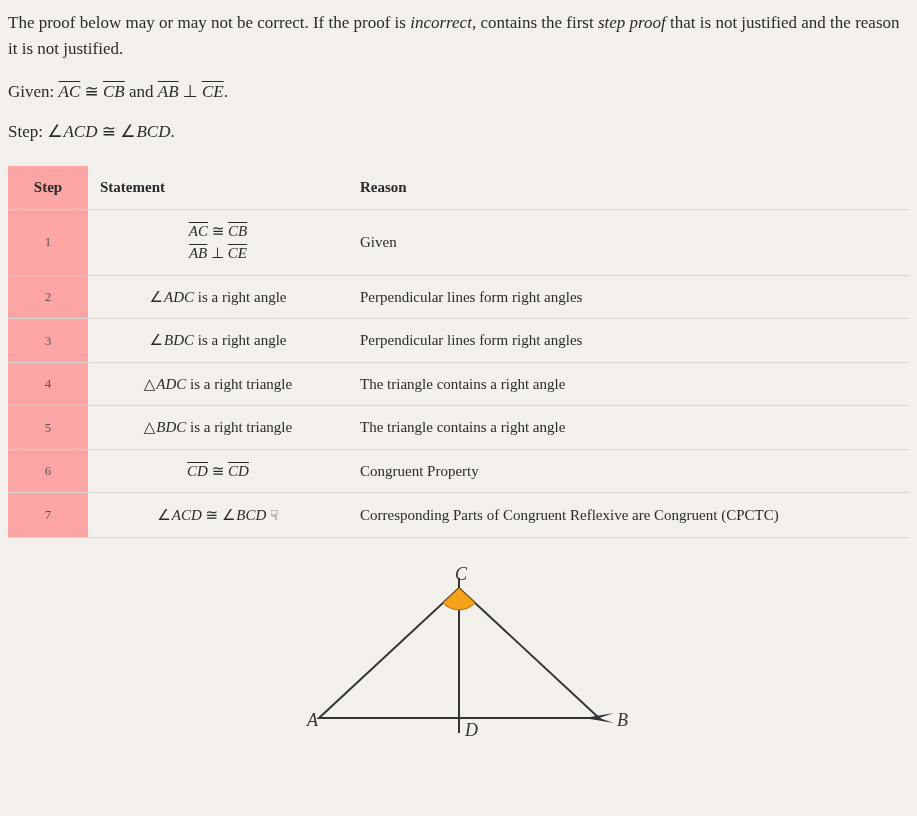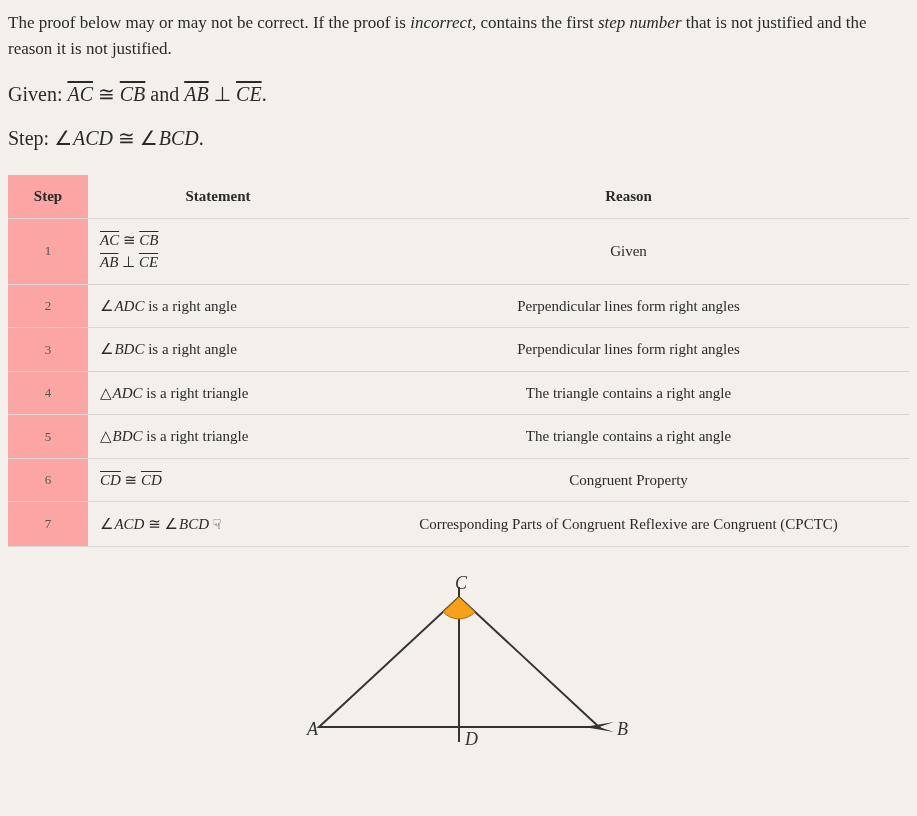--- a/index.html
+++ b/index.html
@@ -7,44 +7,44 @@
     margin: 0;
     padding: 10px 8px;
     font-family: Georgia, 'Times New Roman', serif;
     background: #f3f0ec;
     color: #2a2a2a;
     width: 917px;
     line-height: 1.5;
   }
   .intro { font-size: 17px; margin-bottom: 18px; }
   .intro .em { font-style: italic; }
-  .given-prove { font-size: 20px; margin-bottom: 14px; }
+  .given-prove { font-size: 17px; margin-bottom: 14px; }
   .ov { text-decoration: overline; }
   .math { font-family: 'Times New Roman', serif; font-style: italic; }
 
   table {
     width: 100%;
     border-collapse: collapse;
     margin-top: 22px;
     font-size: 15px;
   }
   th, td {
-    text-align: center;
+    text-align: left;
     border-bottom: 1px solid #d9d5d0;
     padding: 10px 12px;
     vertical-align: middle;
   }
   th { font-weight: bold; }
   th.step-h, td.step-h {
     text-align: center;
     width: 80px;
     background: #fca5a5;
   }
   td.step-h { font-size: 13px; color:#555; }
-  td.stmt { text-align: left; width: 260px; }
+  td.stmt { text-align: center; width: 260px; }
   .tri::before { content: "\25B3"; font-style: normal; margin-right:1px; }
   .ang::before { content: "\2220"; font-style: normal; margin-right:1px; }
   .cong { font-style: normal; }
   .perp { font-style: normal; }
 
   .cursor {
     display: inline-block;
     font-size: 14px;
     margin-top: 2px;
   }
@@ -55,21 +55,21 @@
   }
   .fig-wrap { text-align: center; }
   svg { overflow: visible; }
   .fig-label { font: italic 18px 'Times New Roman', serif; fill:#333; }
   .fig-line { stroke:#333; stroke-width:2; fill:none; }
 </style>
 </head>
 <body>
 
 <div class="intro">
-  <span>The proof below may or may not be correct. If the proof is </span><span class="em">incorrect,</span><span> contains the first </span><span class="em">step number</span><span> that is not justified and the reason it is not justified.</span>
+  <span>The proof below may or may not be correct. If the proof is </span><span class="em">incorrect,</span><span> contains the first </span><span class="em">step proof</span><span> that is not justified and the reason it is not justified.</span>
 </div>
 
 <div class="given-prove">
   <span>Given: </span><span class="math ov">AC</span><span class="cong"> ≅ </span><span class="math ov">CB</span><span> and </span><span class="math ov">AB</span><span class="perp"> ⊥ </span><span class="math ov">CE</span><span>.</span>
 </div>
 
 <div class="given-prove">
   <span>Step: </span><span class="math ang">ACD</span><span class="cong"> ≅ </span><span class="math ang">BCD</span><span>.</span>
 </div>
 

